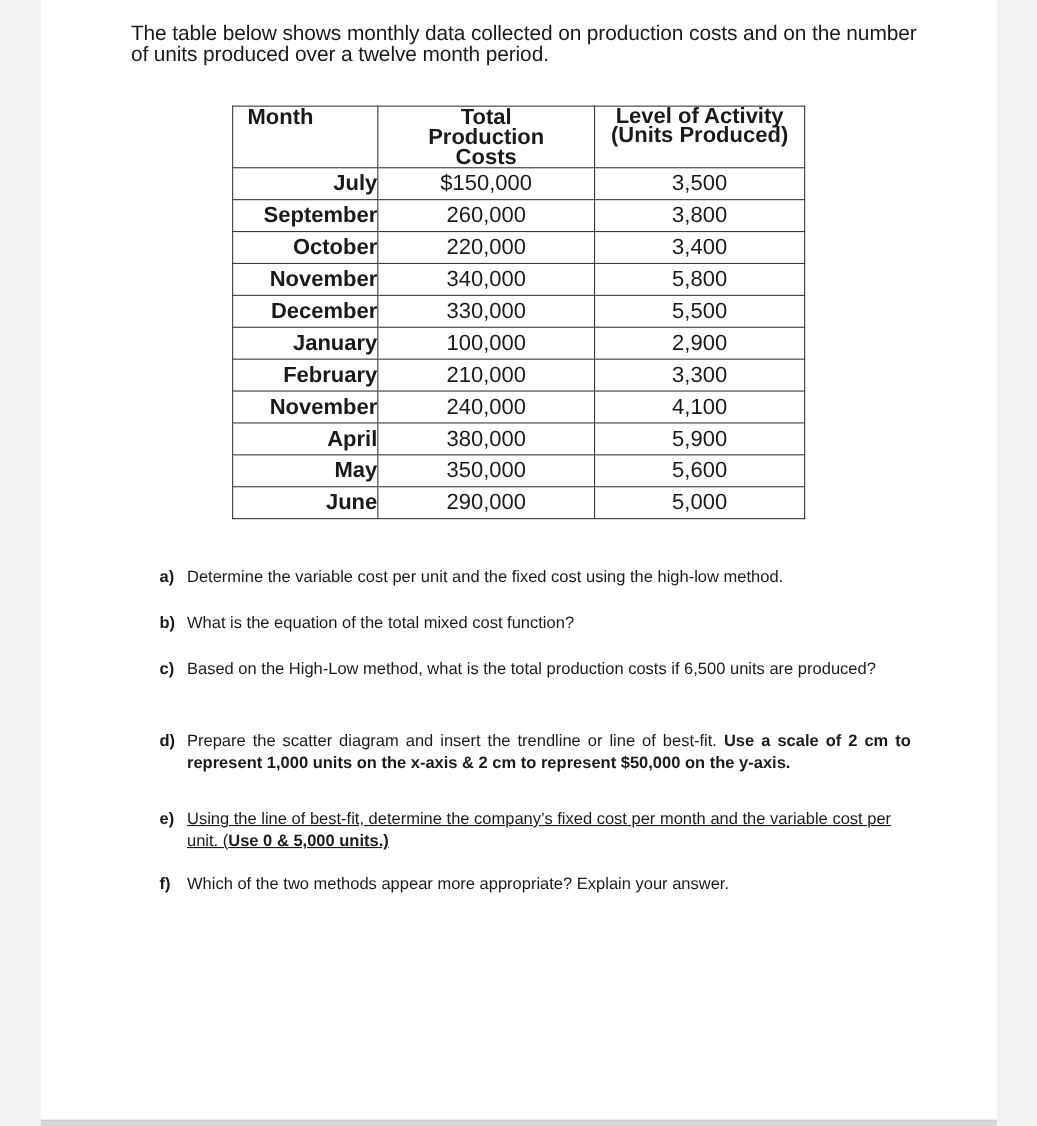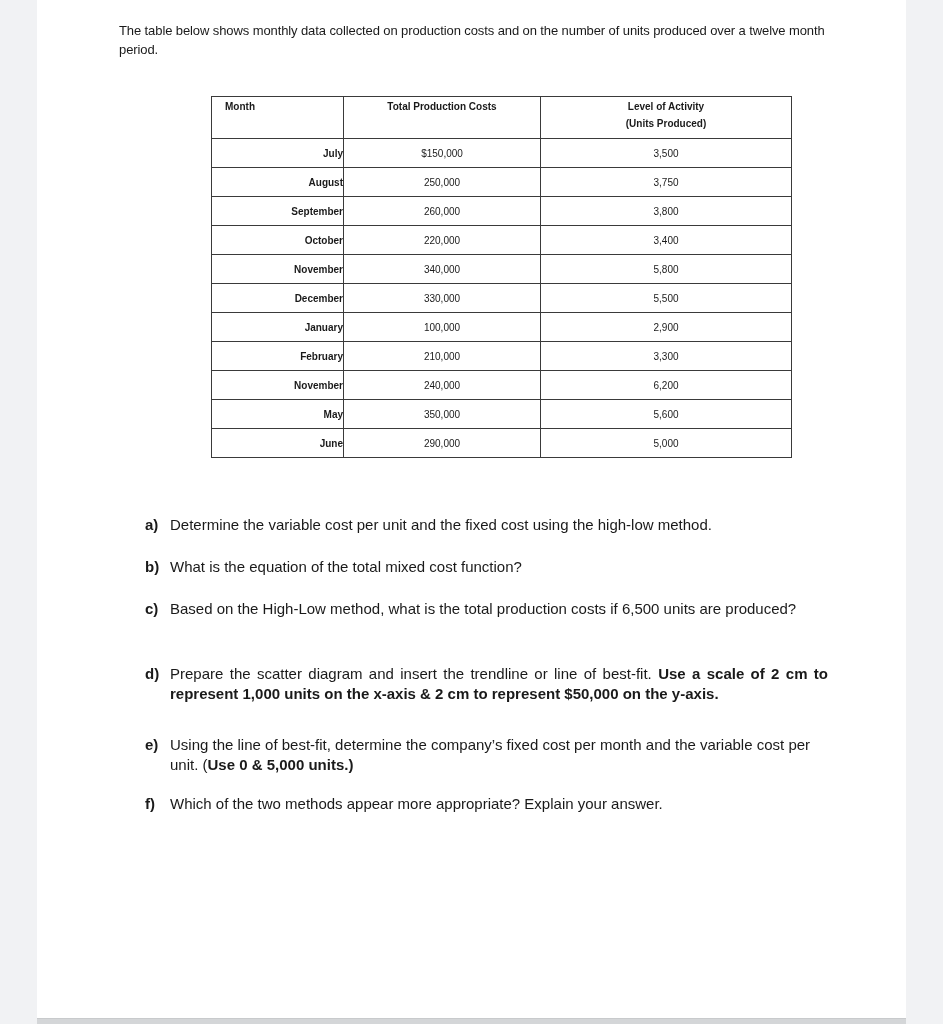--- a/index.html
+++ b/index.html
@@ -30,32 +30,32 @@
       width: 869px;
       height: 6px;
       background: #d4d6d8;
       border-top: 1px solid #c8cacc;
     }
     .intro {
       position: absolute;
       left: 119px;
       top: 21px;
       width: 715px;
-      font-size: 13px;
+      font-size: 19px;
       line-height: 19px;
       letter-spacing: -0.1px;
       margin: 0;
     }
     table.data-table {
       position: absolute;
       left: 211px;
       top: 96px;
-      width: 581px;
+      width: 521px;
       border-collapse: collapse;
-      font-size: 10px;
+      font-size: 20px;
     }
     table.data-table th,
     table.data-table td {
       border: 1.3px solid #3a3a3a;
       padding: 0;
       height: 28px;
       vertical-align: middle;
     }
     table.data-table th {
       font-weight: bold;
@@ -145,25 +145,20 @@
       </th>
     </tr>
   </thead>
   <tbody>
     <tr>
       <td class="month">July</td>
       <td class="num">$150,000</td>
       <td class="num">3,500</td>
     </tr>
     <tr>
-      <td class="month">August</td>
-      <td class="num">250,000</td>
-      <td class="num">3,750</td>
-    </tr>
-    <tr>
       <td class="month">September</td>
       <td class="num">260,000</td>
       <td class="num">3,800</td>
     </tr>
     <tr>
       <td class="month">October</td>
       <td class="num">220,000</td>
       <td class="num">3,400</td>
     </tr>
     <tr>
@@ -182,21 +177,26 @@
       <td class="num">2,900</td>
     </tr>
     <tr>
       <td class="month">February</td>
       <td class="num">210,000</td>
       <td class="num">3,300</td>
     </tr>
     <tr>
       <td class="month">November</td>
       <td class="num">240,000</td>
-      <td class="num">6,200</td>
+      <td class="num">4,100</td>
+    </tr>
+    <tr>
+      <td class="month">April</td>
+      <td class="num">380,000</td>
+      <td class="num">5,900</td>
     </tr>
     <tr>
       <td class="month">May</td>
       <td class="num">350,000</td>
       <td class="num">5,600</td>
     </tr>
     <tr>
       <td class="month">June</td>
       <td class="num">290,000</td>
       <td class="num">5,000</td>
@@ -216,19 +216,19 @@
   <li class="q-c">
     <span class="q-label">c)</span>
     <span class="q-text"><span>Based on the High-Low method, what is the total production costs if 6,500 units are produced?</span></span>
   </li>
   <li class="q-d">
     <span class="q-label">d)</span>
     <span class="q-text"><span>Prepare the scatter diagram and insert the trendline or line of best-fit. </span><b>Use a scale of 2 cm to represent 1,000 units on the x-axis &amp; 2 cm to represent $50,000 on the y-axis.</b></span>
   </li>
   <li class="q-e">
     <span class="q-label">e)</span>
-    <span class="q-text" style="text-align:left;"><span>Using the line of best-fit, determine the company’s fixed cost per month and the variable cost per unit. (</span><b>Use 0 &amp; 5,000 units.)</b></span>
+    <span class="q-text" style="text-align:left;text-decoration:underline;"><span>Using the line of best-fit, determine the company’s fixed cost per month and the variable cost per unit. (</span><b>Use 0 &amp; 5,000 units.)</b></span>
   </li>
   <li class="q-f">
     <span class="q-label">f)</span>
     <span class="q-text"><span>Which of the two methods appear more appropriate? Explain your answer.</span></span>
   </li>
 </ol>
 
 </body></html>

